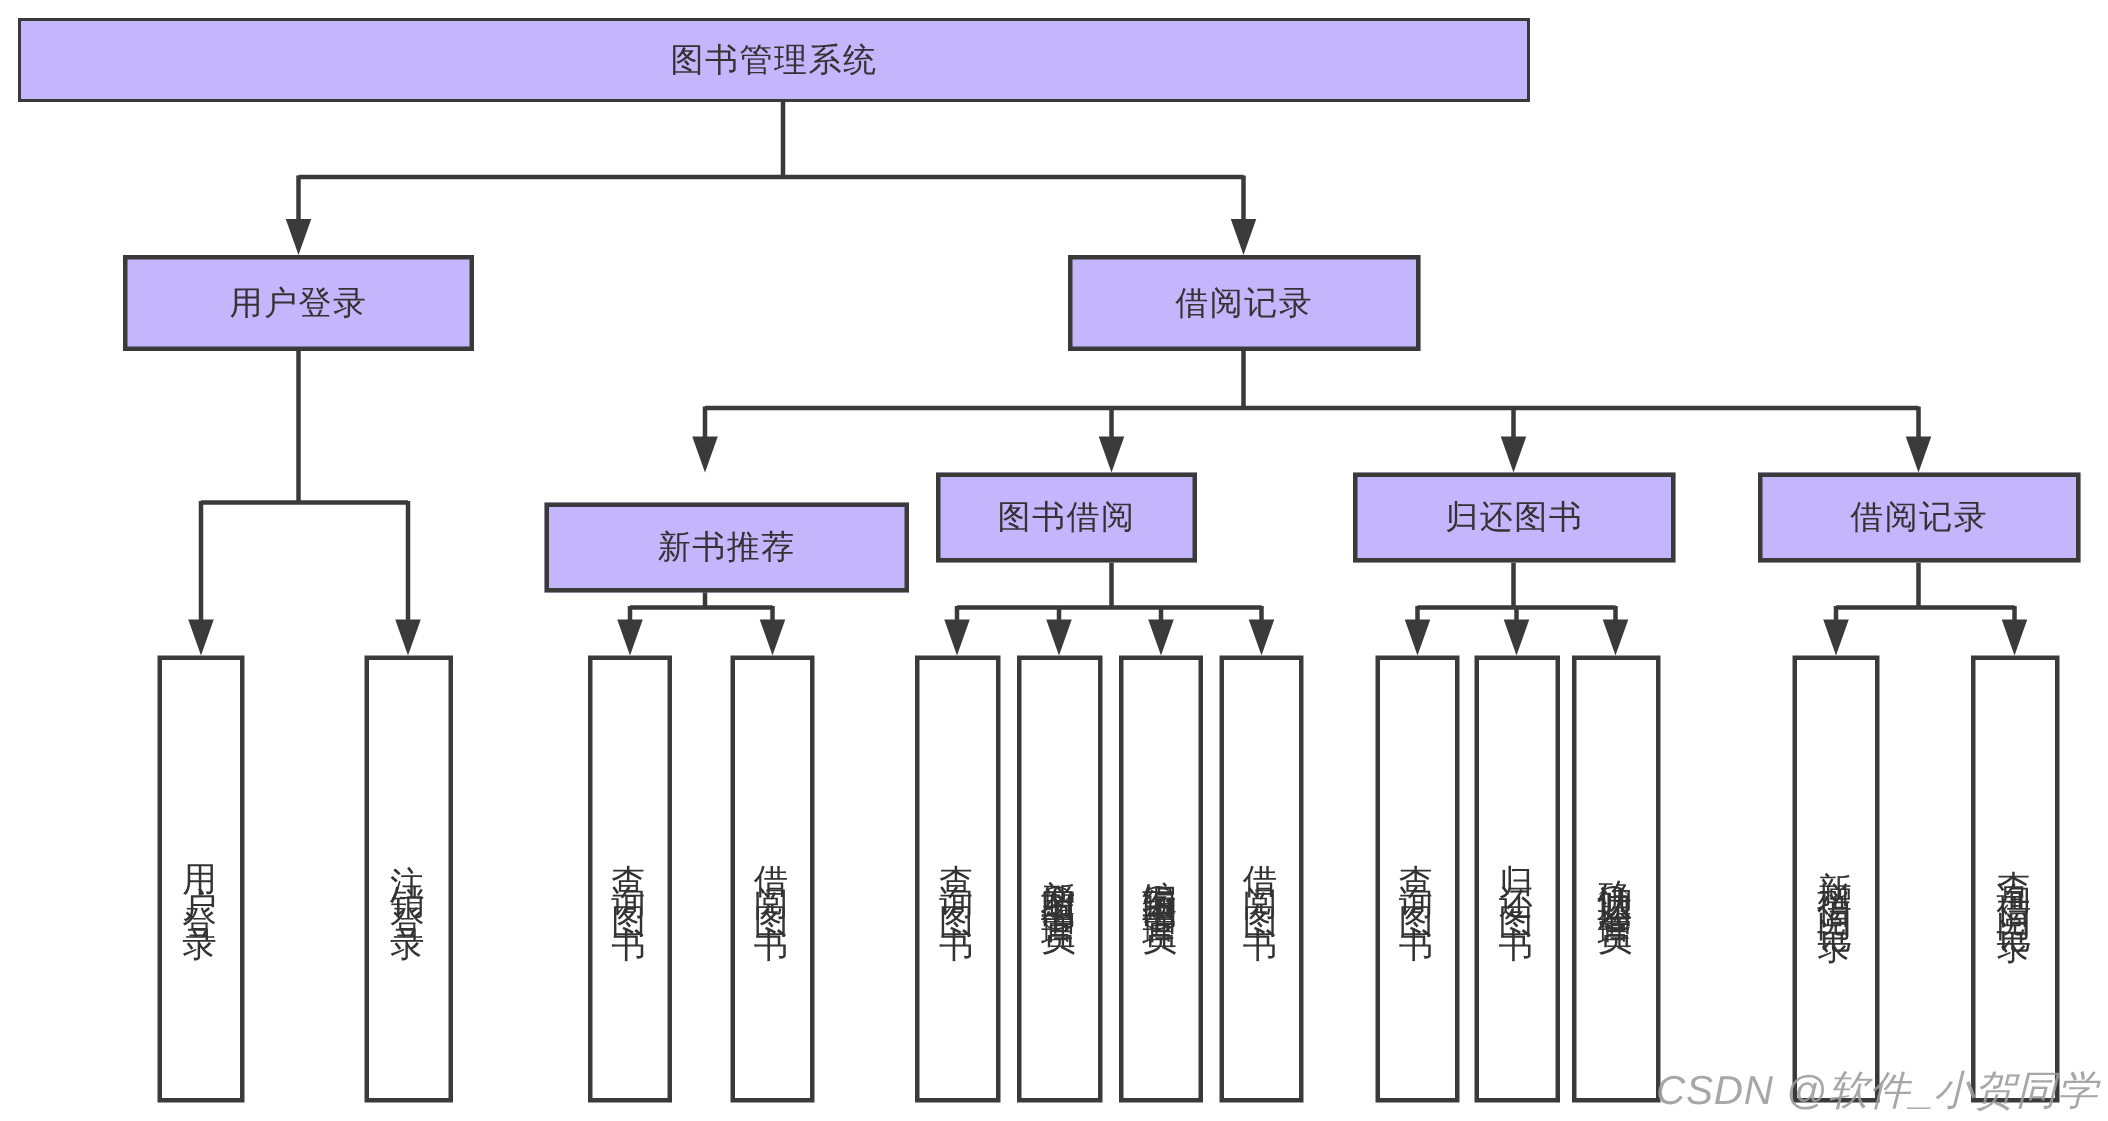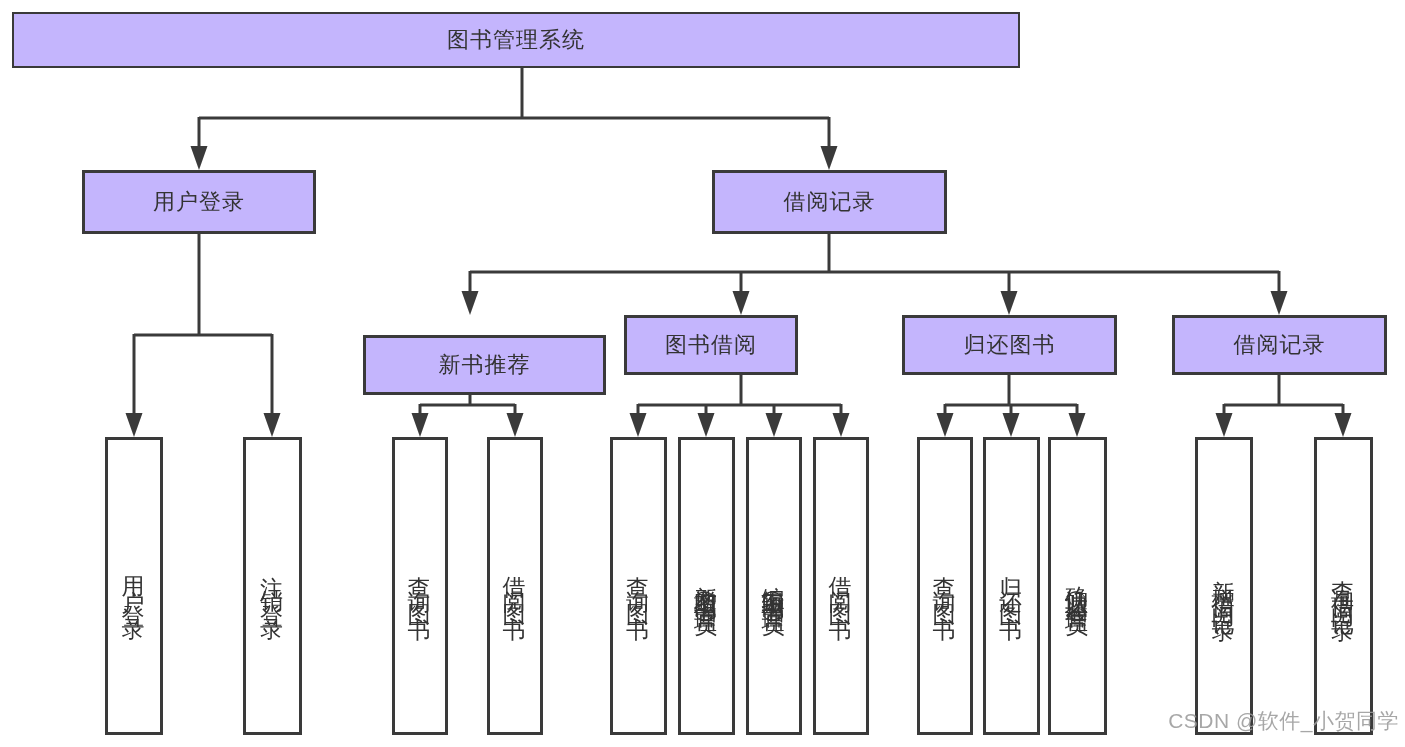--- a/index.html
+++ b/index.html
@@ -53,26 +53,27 @@
     writing-mode: vertical-rl;
     text-orientation: mixed;
     white-space: nowrap;
   }
   .len4 .vtext { letter-spacing: 14px; }
   .len6 .vtext { letter-spacing: 8px; }
   .len9 .vtext { letter-spacing: 4px; }
   .watermark {
     position: absolute;
     right: 6px;
-    bottom: 12px;
-    font-size: 21px;
+    bottom: 2px;
+    font-size: 27px;
     color: #9c9c9c;
     opacity: 0.88;
     letter-spacing: 0.5px;
     white-space: nowrap;
+    font-style: italic;
   }
 </style>
 </head>
 <body>
 
 <div class="canvas">
 
   <svg class="connectors" width="1405" height="747" viewBox="0 0 1405 747" xmlns="http://www.w3.org/2000/svg">
     <g stroke="#3a3a3a" stroke-width="3" fill="none">
 

